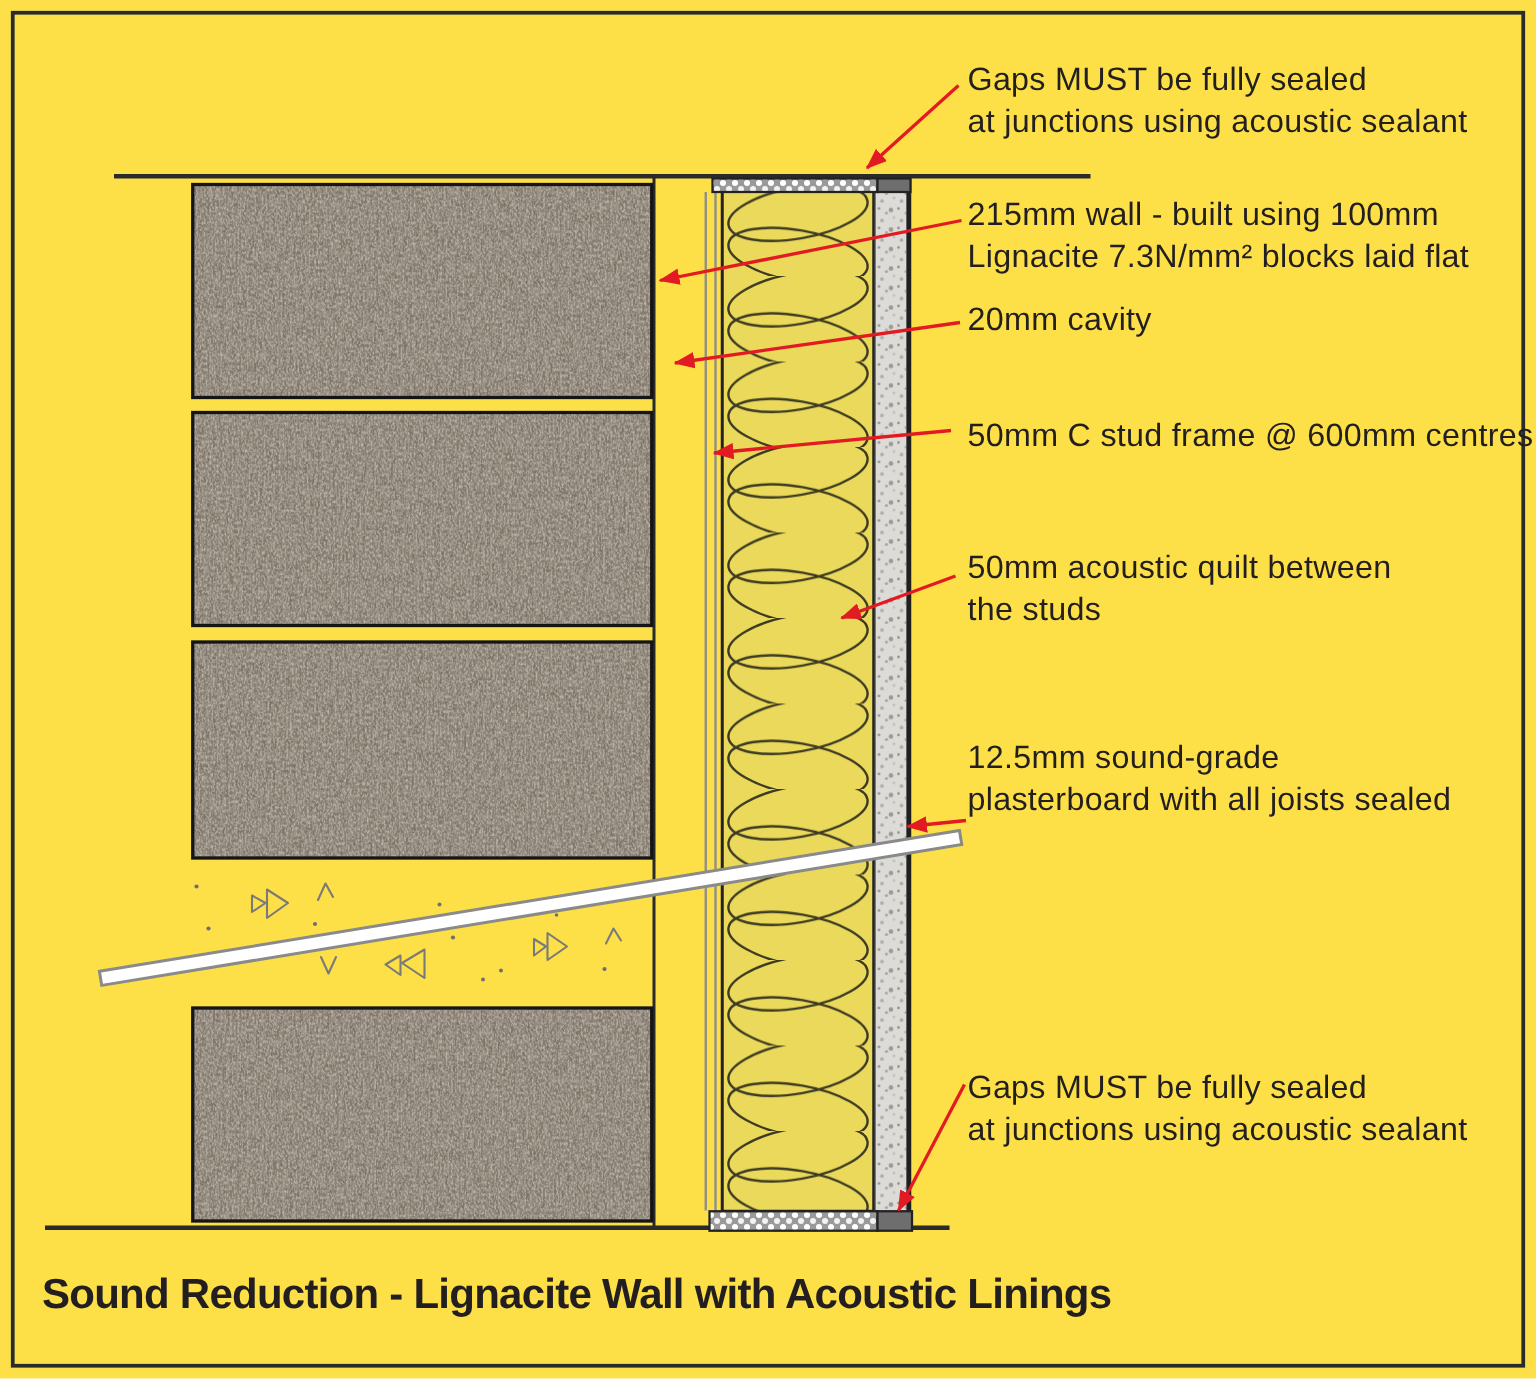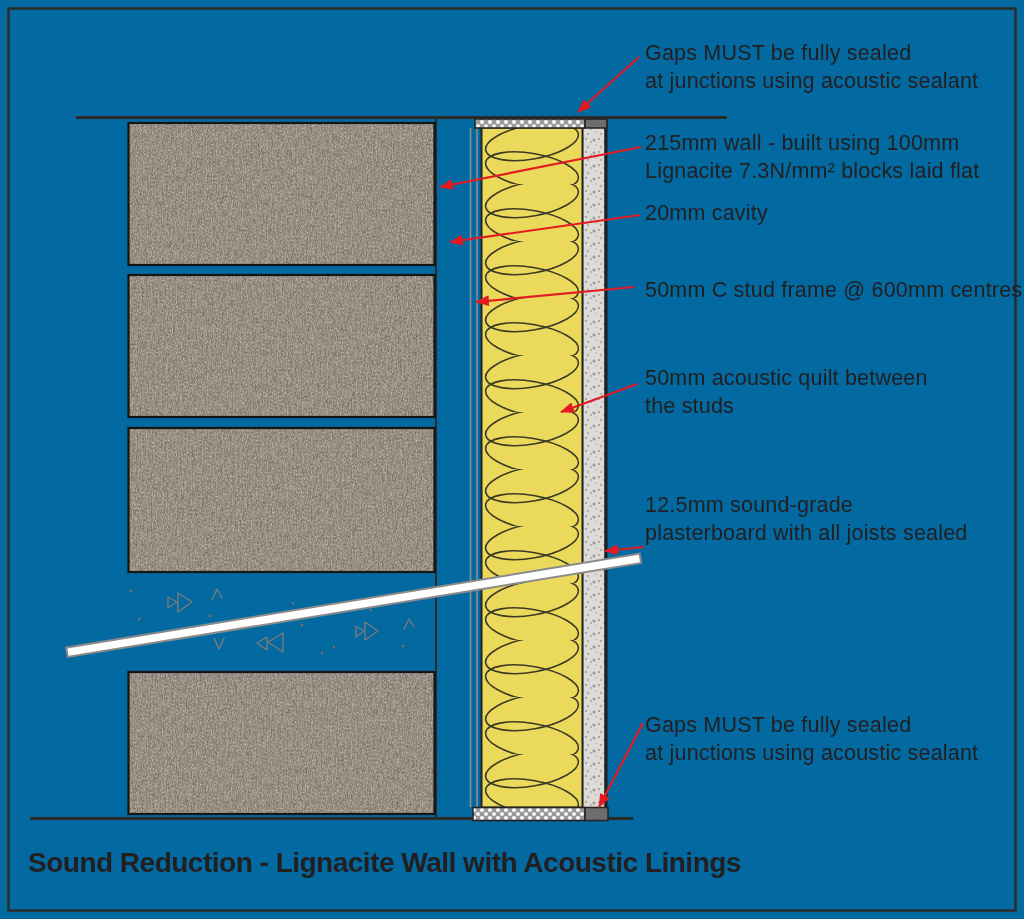--- a/index.html
+++ b/index.html
@@ -1,21 +1,21 @@
 <!DOCTYPE html>
 <html style="--accent-red: #e21b22; --ink: #231f20; --quilt-yellow: #ead95b; --block-brown: #7b7063; --plasterboard-grey: #dcdbd7; --sealant-grey: #9a9a9a; --line-dark: #2b2b2b; --joist-grey: #8a8a8a;"><head>
 <meta charset="utf-8">
 <style>
   :root{
     --accent-red:#e21b22; --ink:#231f20; --quilt-yellow:#ead95b;
     --block-brown:#7b7063; --plasterboard-grey:#dcdbd7; --sealant-grey:#9a9a9a;
     --line-dark:#2b2b2b; --joist-grey:#8a8a8a;
   }
   html,body{margin:0;padding:0;background:#ffffff;}
-  .stage{position:relative;width:1024px;height:919px;background:#0369a1;overflow:hidden;}
+  .stage{position:relative;width:1024px;height:919px;background:#fde047;overflow:hidden;}
   svg{display:block;}
   .t-ann{font-family:"Liberation Sans",sans-serif;font-size:21.5px;fill:var(--ink);letter-spacing:0.2px;}
   .t-title{font-family:"Liberation Sans",sans-serif;font-size:28px;font-weight:bold;fill:var(--ink);letter-spacing:-0.5px;}
   .leader{stroke:var(--accent-red);stroke-width:2.2;fill:none;marker-end:url(#arrw);}
   .arrowhead{fill:var(--accent-red);}
   .struct-line{stroke:var(--line-dark);fill:none;}
   .block-border{fill:none;stroke:#151515;stroke-width:2.2;}
   .stud-line{stroke:#8f8f8f;stroke-width:1.6;}
   .debris{stroke:#7a7a7a;stroke-width:1.4;fill:none;stroke-linejoin:round;stroke-linecap:round;}
   .debris-dot{fill:#6f6f6f;}

